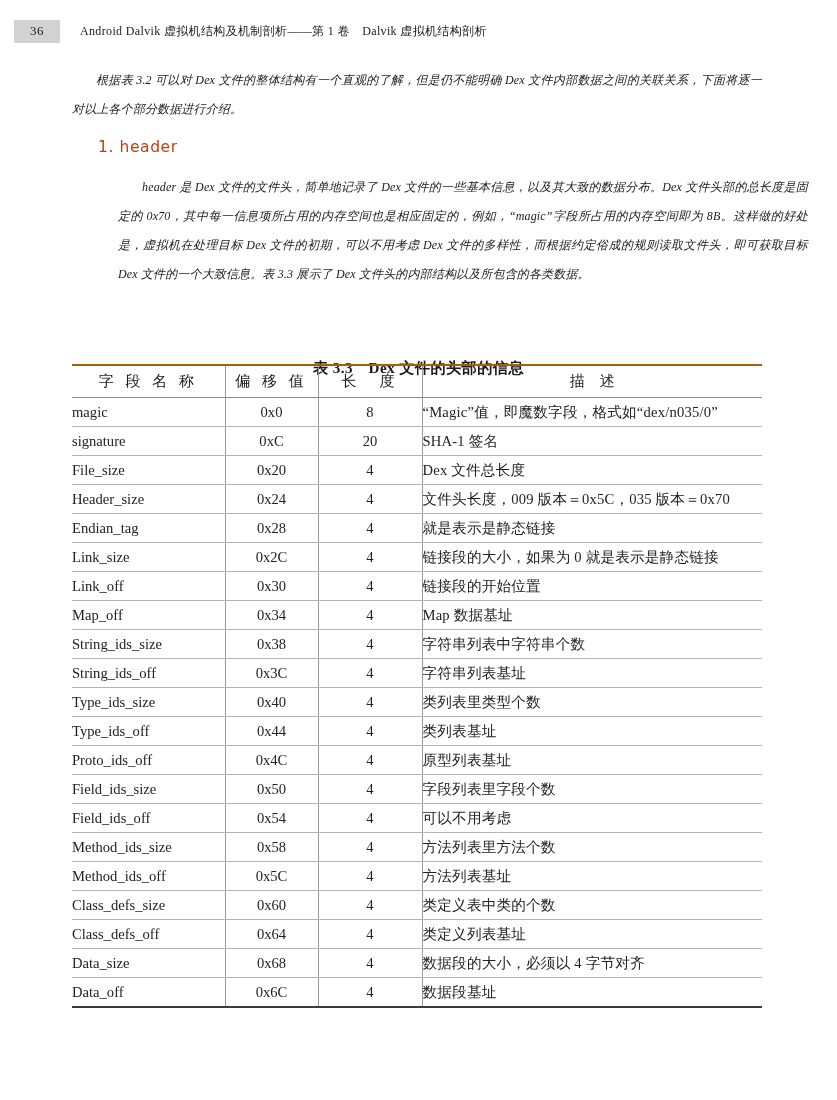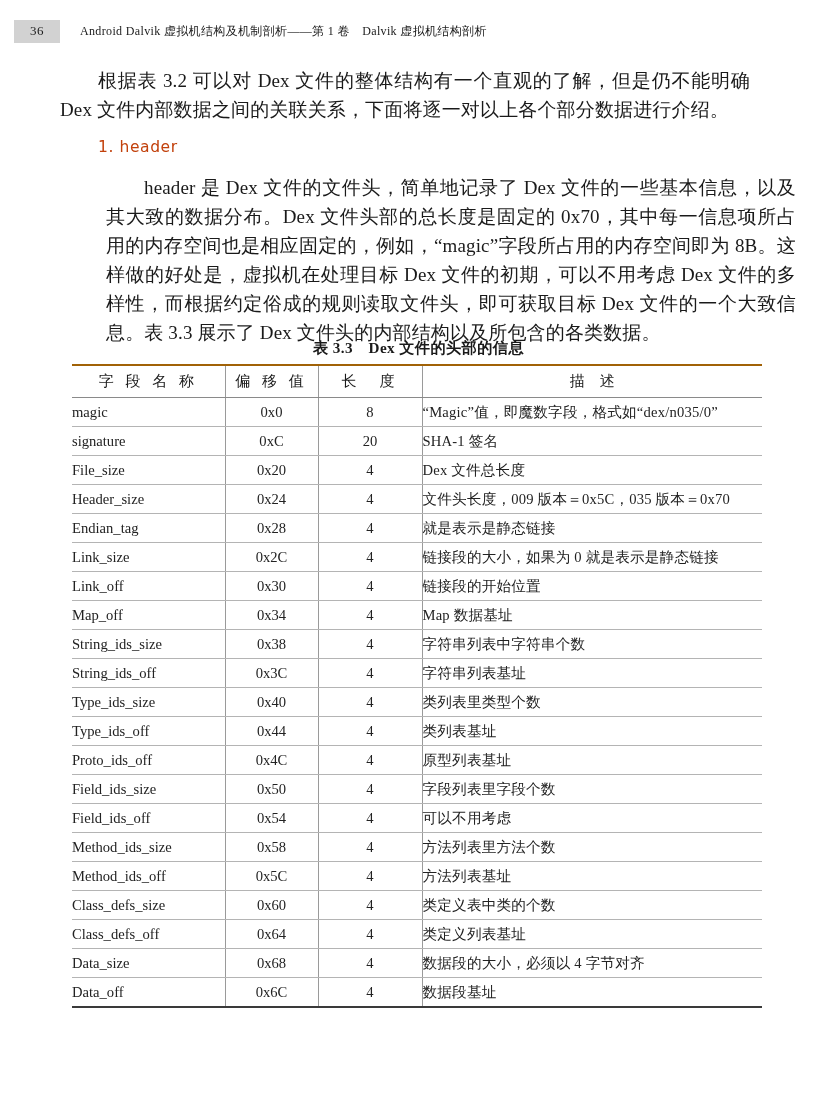--- a/index.html
+++ b/index.html
@@ -50,46 +50,47 @@
     margin-left: 20px;
     font-size: 12px;
     letter-spacing: 0.35px;
     white-space: nowrap;
     color: #1a1a1a;
   }
 
   
   .body-block {
     position: absolute;
-    left: 60px;
+    left: 72px;
     width: 690px;
-    font-size: 19px;
+    font-size: 12px;
     line-height: 29px;
     text-align: justify;
     text-justify: inter-ideograph;
     letter-spacing: 0.15px;
+    font-style: italic;
   }
   .para { text-indent: 2em; }
 
   #para1 { top: 66px; }
   #subhead {
     position: absolute;
     left: 98px;
     top: 138px;
     font-family: "DejaVu Sans", "Liberation Sans", sans-serif;
     font-size: 15.5px;
     letter-spacing: 0.6px;
     color: #c2410c;
   }
   #para2 { top: 173px; margin-left: 46px; }
 
   
   .tbl-caption {
     position: absolute;
-    top: 338px;
+    top: 358px;
     left: 0;
     width: 837px;
     text-align: center;
     font-size: 15.2px;
     font-weight: bold;
     letter-spacing: 0.4px;
   }
 
   .tbl-wrap {
     position: absolute;

